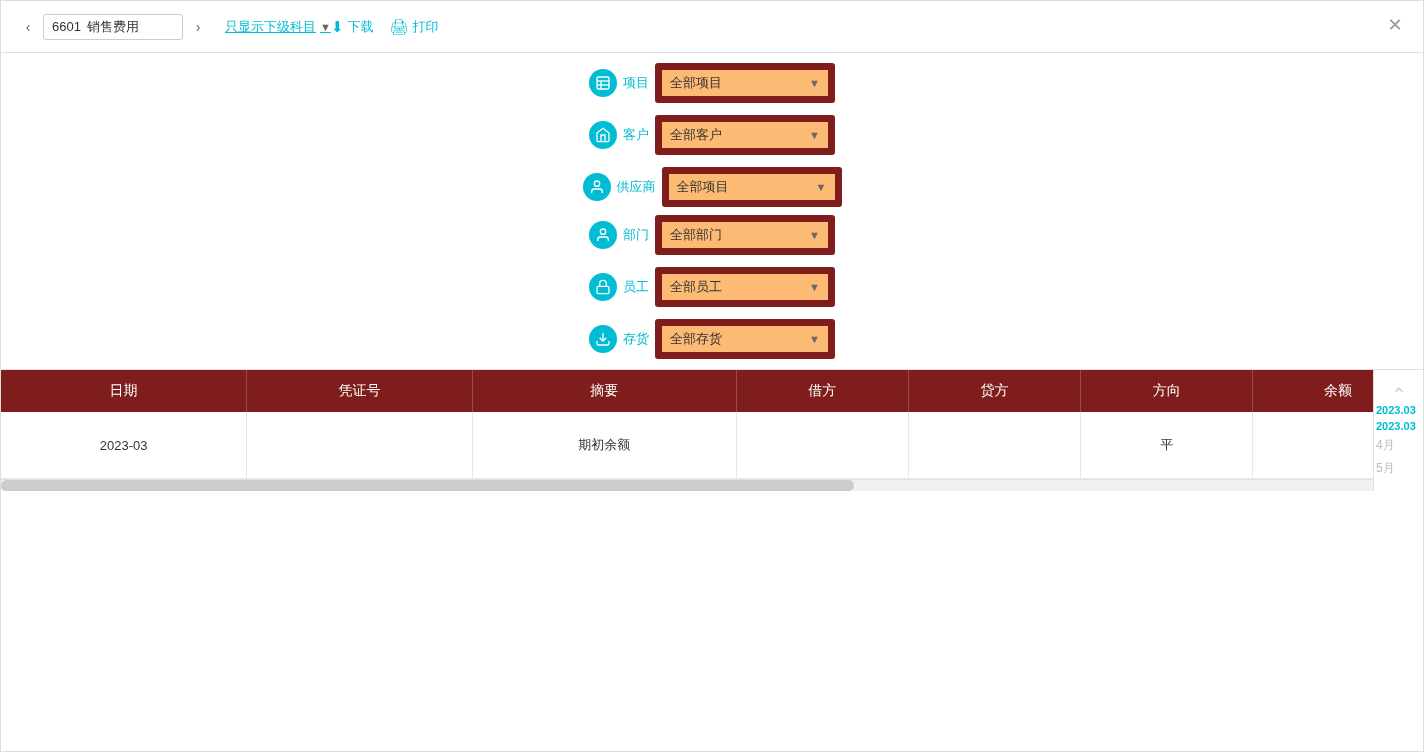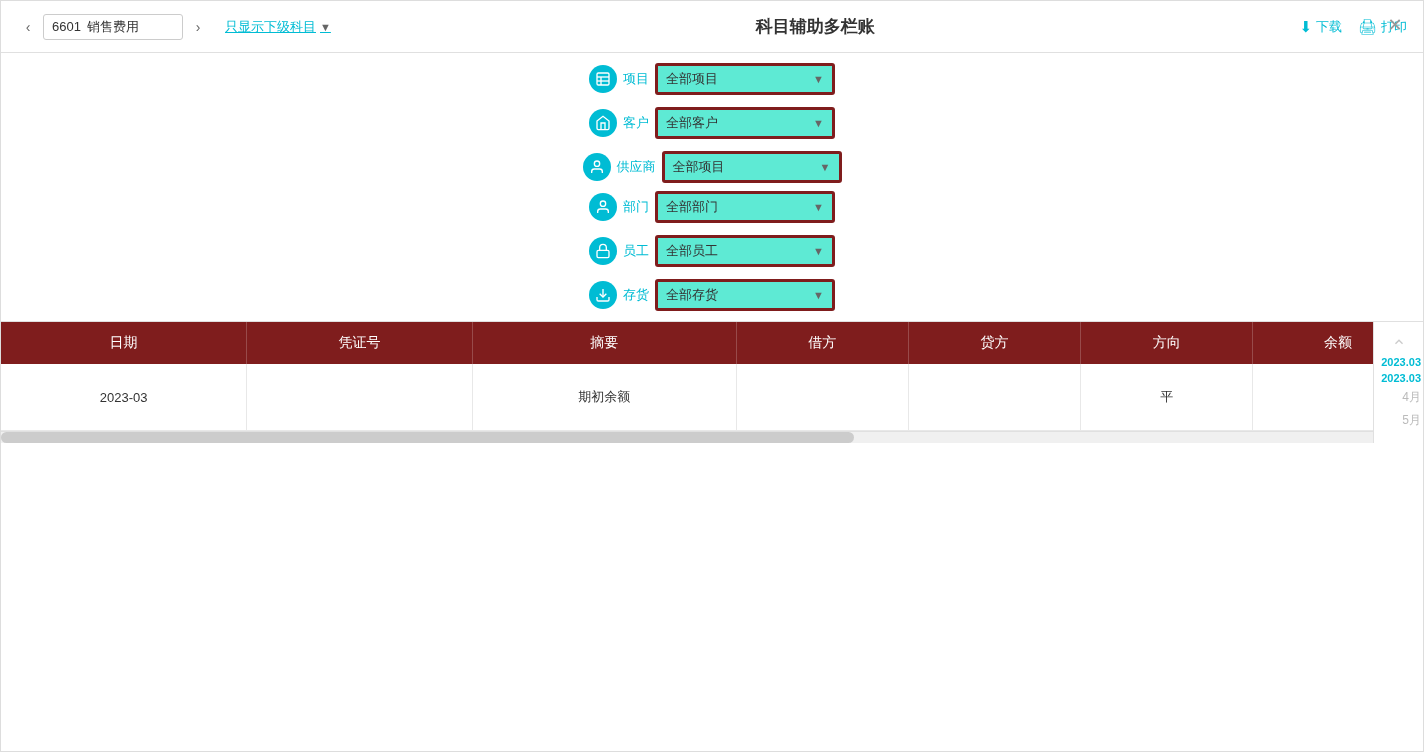--- a/index.html
+++ b/index.html
@@ -157,24 +157,24 @@
     .filter-label {
       color: #00bcd4;
       font-size: 13px;
       white-space: nowrap;
     }
 
     .filter-select {
       flex: 1;
       display: flex;
       align-items: center;
-      border: 3px solid #7f1d1d;
+      border: 7px solid #7f1d1d;
       border-radius: 3px;
       padding: 4px 8px;
-      background: #5eead4;
+      background: #fdba74;
       cursor: pointer;
       min-width: 180px;
       max-width: 280px;
       justify-content: space-between;
     }
 
     .filter-select-text {
       color: #333;
       font-size: 13px;
     }
@@ -258,21 +258,21 @@
     .right-sidebar {
       position: absolute;
       right: 0;
       top: 0;
       bottom: 0;
       width: 50px;
       background: #fff;
       border-left: 1px solid #e0e0e0;
       display: flex;
       flex-direction: column;
-      align-items: flex-end;
+      align-items: flex-start;
       padding-top: 8px;
       overflow: hidden;
     }
 
     .sidebar-nav-up, .sidebar-nav-down {
       width: 100%;
       display: flex;
       align-items: center;
       justify-content: center;
       padding: 4px 0;
@@ -294,21 +294,20 @@
       <span class="account-code-text">6601</span>
       <span class="account-code-text" style="margin-left:6px;">销售费用</span>
     </div>
     <div class="nav-btn">›</div>
 
     <button class="show-sub-dropdown">
       <span>只显示下级科目</span>
       <span class="arrow">▼</span>
     </button>
 
-    <div class="page-title">科目辅助多栏账</div>
 
     <div class="toolbar-actions">
       <button class="toolbar-btn">
         <span style="font-size:15px;">⬇</span>
         <span>下载</span>
       </button>
       <button class="toolbar-btn">
         <span style="font-size:15px;">🖨</span>
         <span>打印</span>
       </button>

